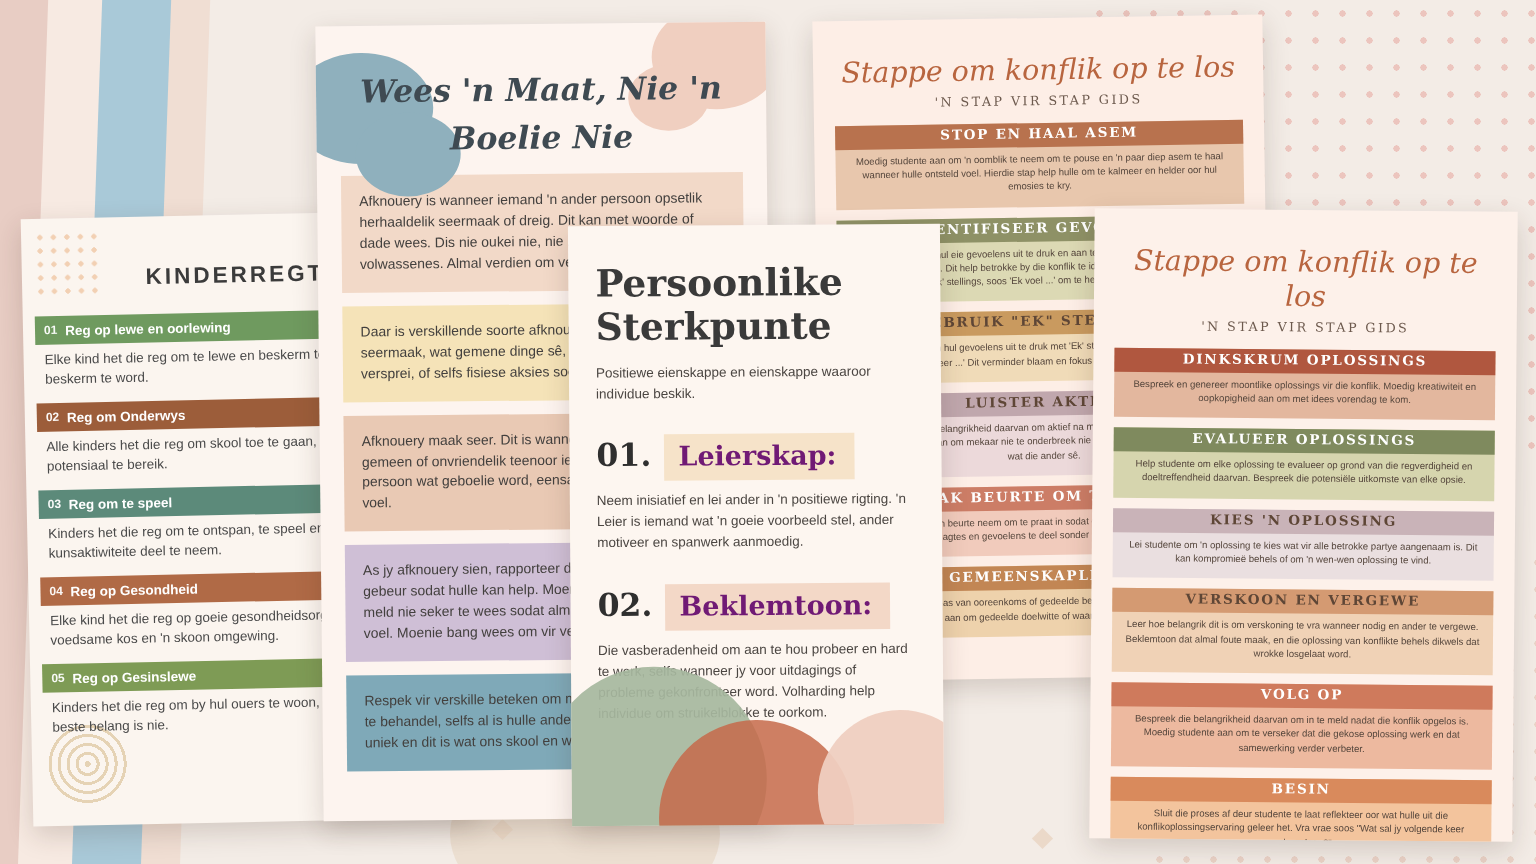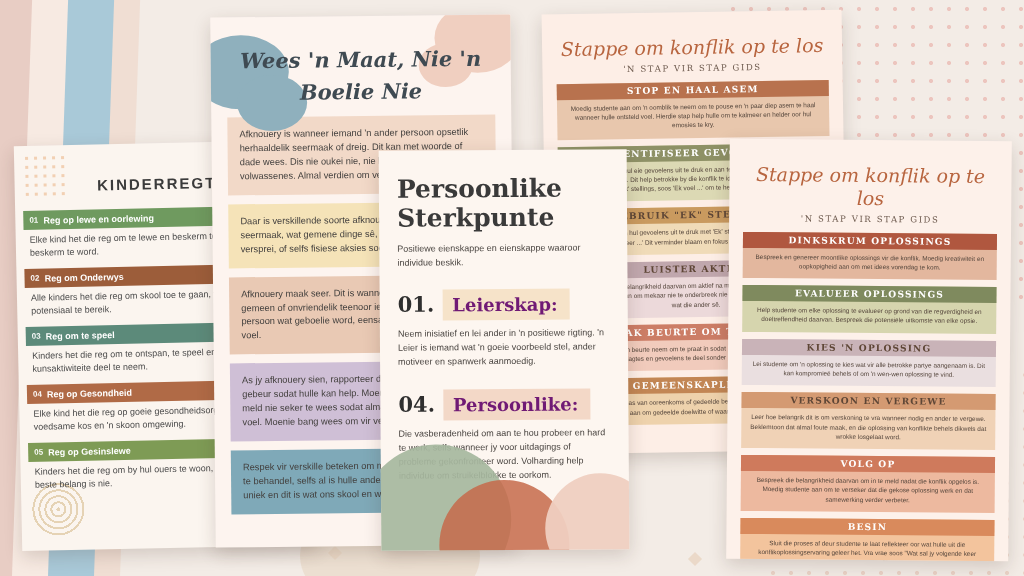--- a/index.html
+++ b/index.html
@@ -399,21 +399,21 @@
 
   <div class="card" id="card-sterk">
     <div class="sterk-title">
       <div>Persoonlike</div>
       <div>Sterkpunte</div>
     </div>
     <div class="sterk-intro">Positiewe eienskappe en eienskappe waaroor individue beskik.</div>
     <div id="sterk-list">
         <div class="sterk-num"><span>01.</span><span class="sterk-chip" style="background: rgb(246, 227, 201);">Leierskap:</span></div>
         <div class="sterk-body">Neem inisiatief en lei ander in 'n positiewe rigting. 'n Leier is iemand wat 'n goeie voorbeeld stel, ander motiveer en spanwerk aanmoedig.</div>
-        <div class="sterk-num"><span>04.</span><span class="sterk-chip" style="background: rgb(243, 216, 199);">Persoonlike:</span></div>
+        <div class="sterk-num"><span>02.</span><span class="sterk-chip" style="background: rgb(243, 216, 199);">Beklemtoon:</span></div>
         <div class="sterk-body">Die vasberadenheid om aan te hou probeer en hard te werk, selfs wanneer jy voor uitdagings of probleme gekonfronteer word. Volharding help individue om struikelblokke te oorkom.</div>
       </div>
     <div class="sterk-bot-blob"></div>
     <div class="sterk-bot-blob2"></div>
     <div class="sterk-bot-blob3"></div>
   </div>
 
   <div class="card" id="card-stappe-b">
     <div class="st-title">Stappe om konflik op te los</div>
     <div class="st-sub">'N STAP VIR STAP GIDS</div>

